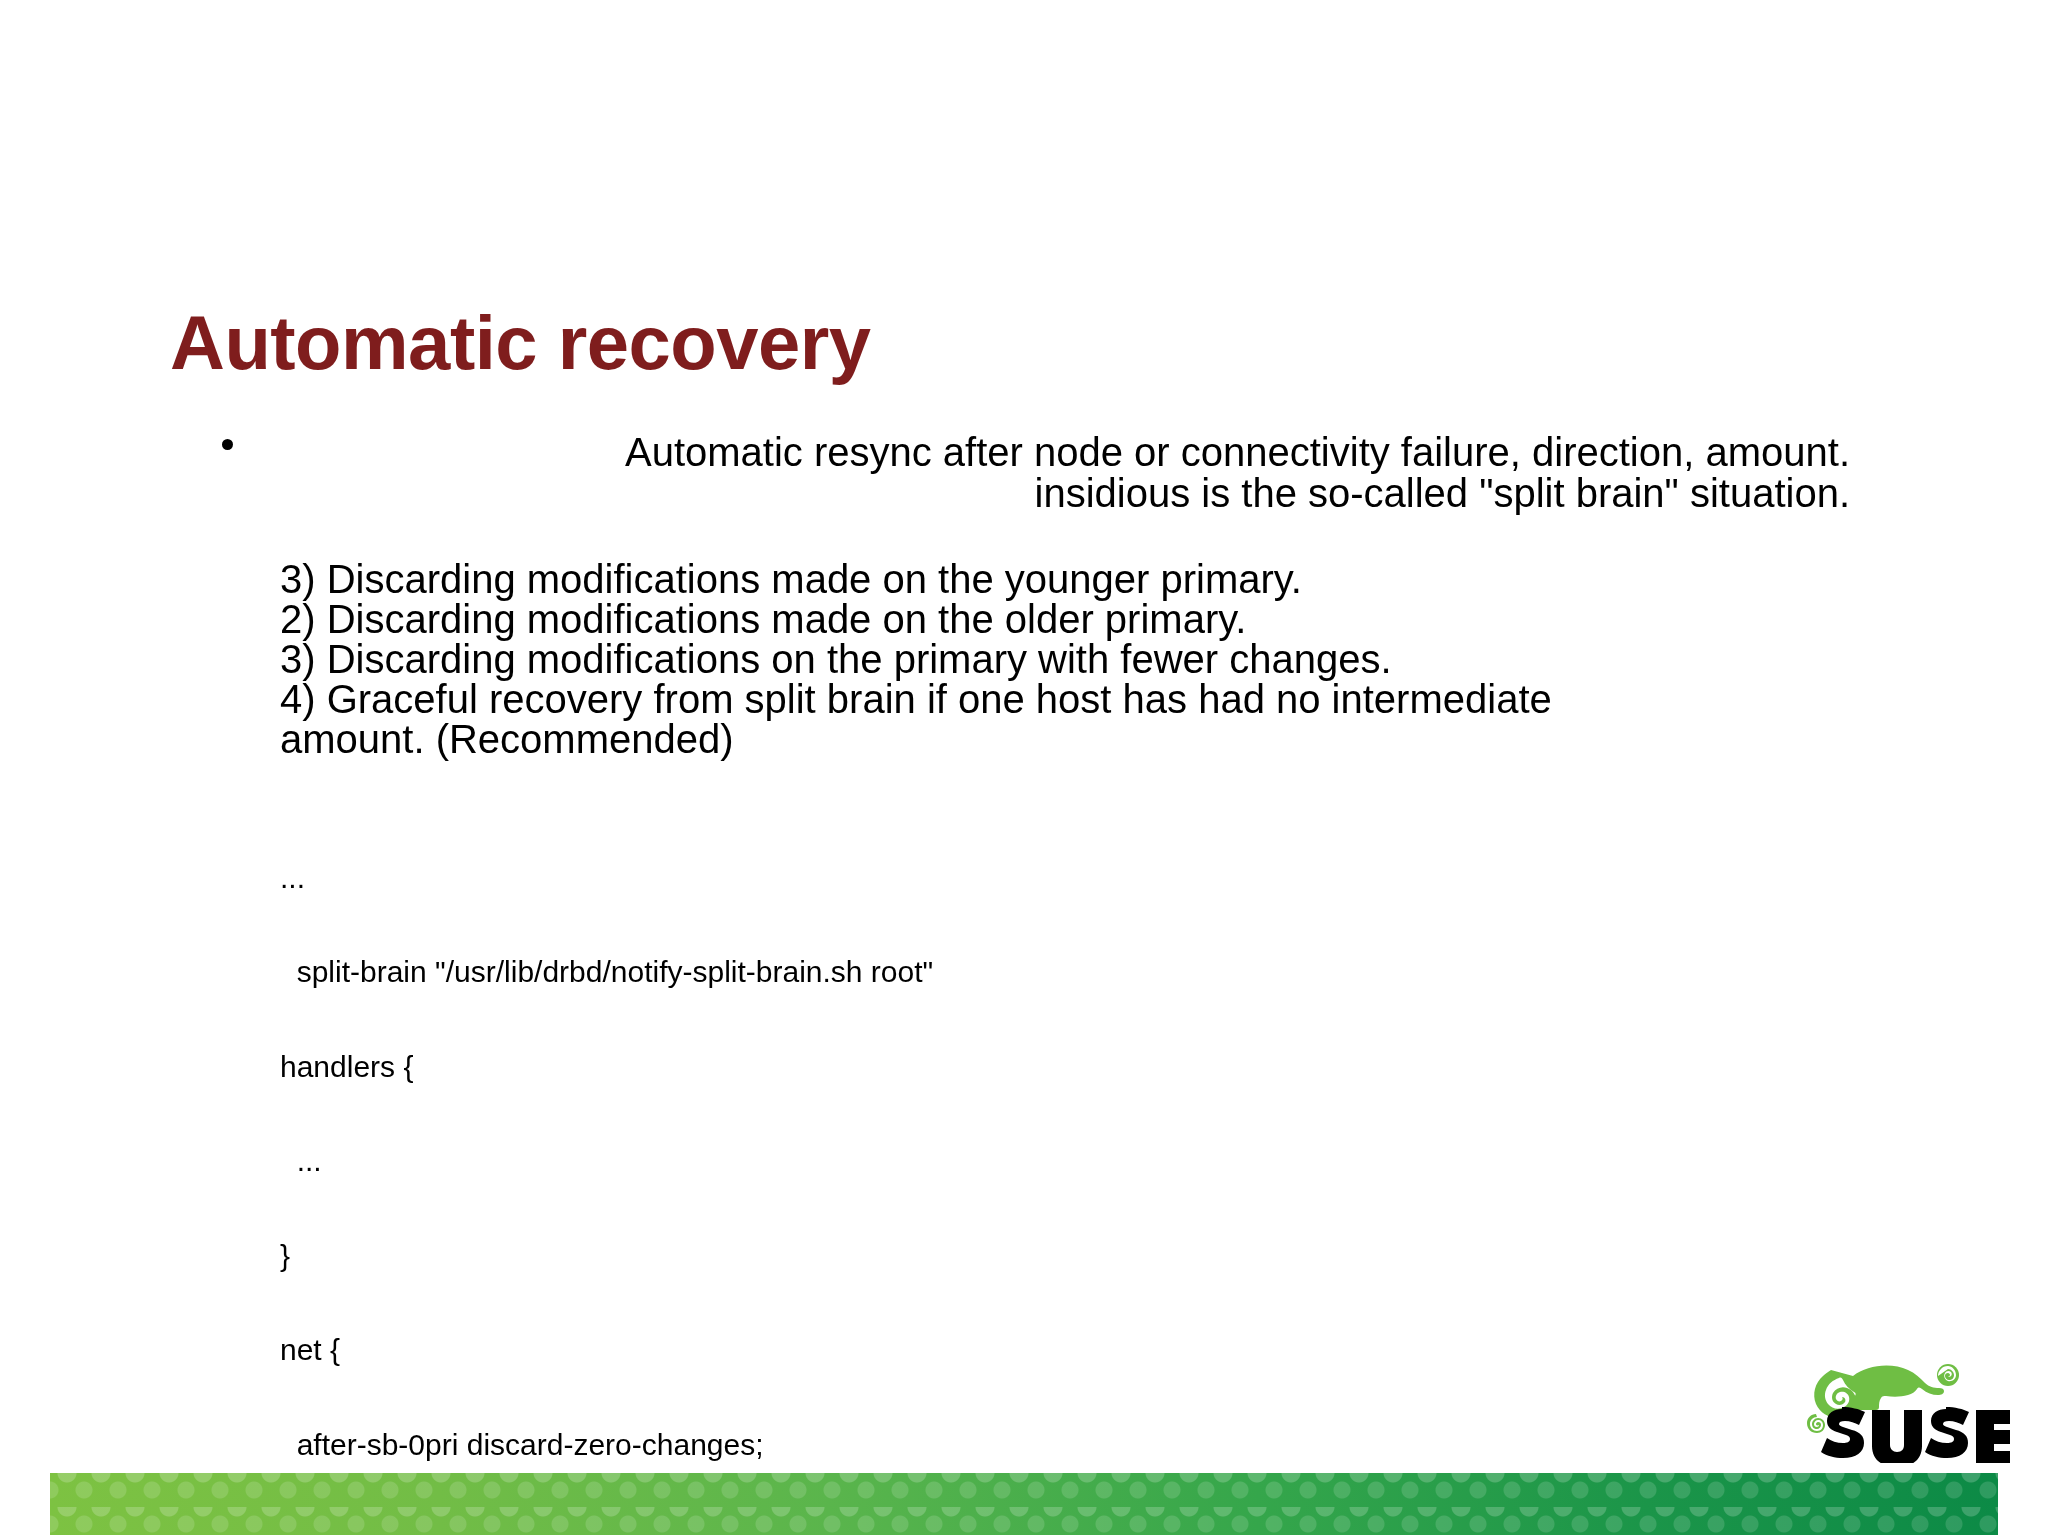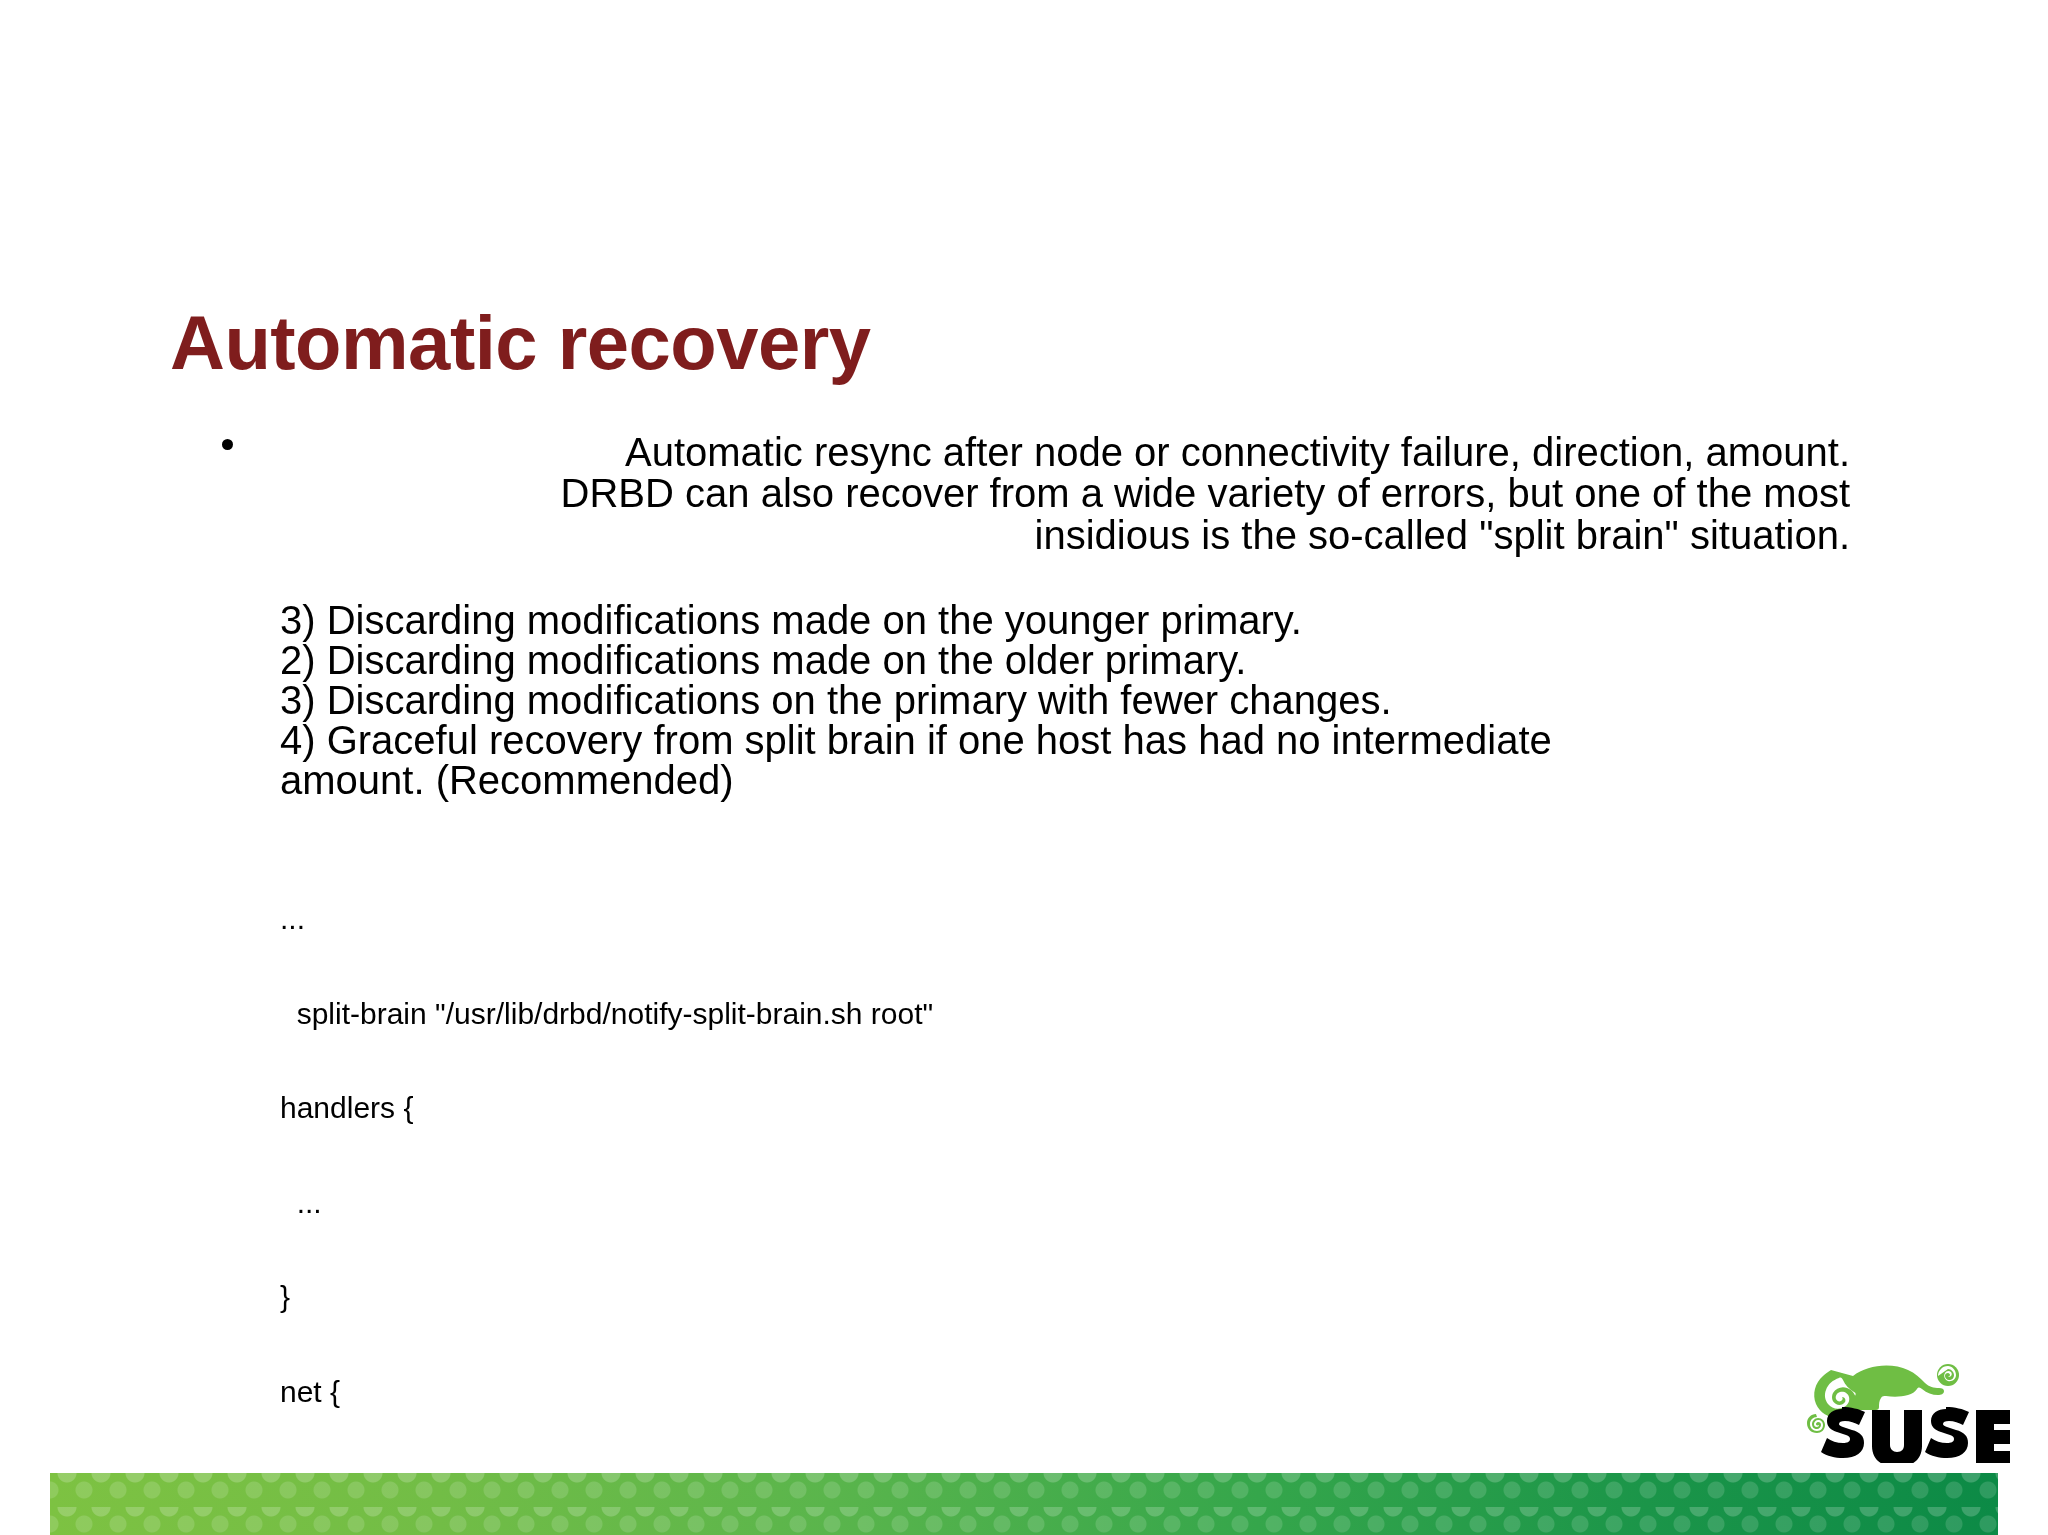--- a/index.html
+++ b/index.html
@@ -155,21 +155,20 @@
   <h1 class="slide-title">Automatic recovery</h1>
 
   <div class="content">
 
     <div class="bullet-row">
 
       <span class="bullet-marker"></span>
 
       <div class="para para-lines">
         <p>Automatic resync after node or connectivity failure, direction, amount.</p>
-        <p>DRBD can also recover from a wide variety of errors, but one of the most</p>
         <p>insidious is the so-called "split brain" situation.</p>
       </div>
 
       <div class="spacer-md"></div>
 
       <div class="numbered">
         <p>3) Discarding modifications made on the younger primary.</p>
         <p>2) Discarding modifications made on the older primary.</p>
         <p>3) Discarding modifications on the primary with fewer changes.</p>
         <p>4) Graceful recovery from split brain if one host has had no intermediate</p>

